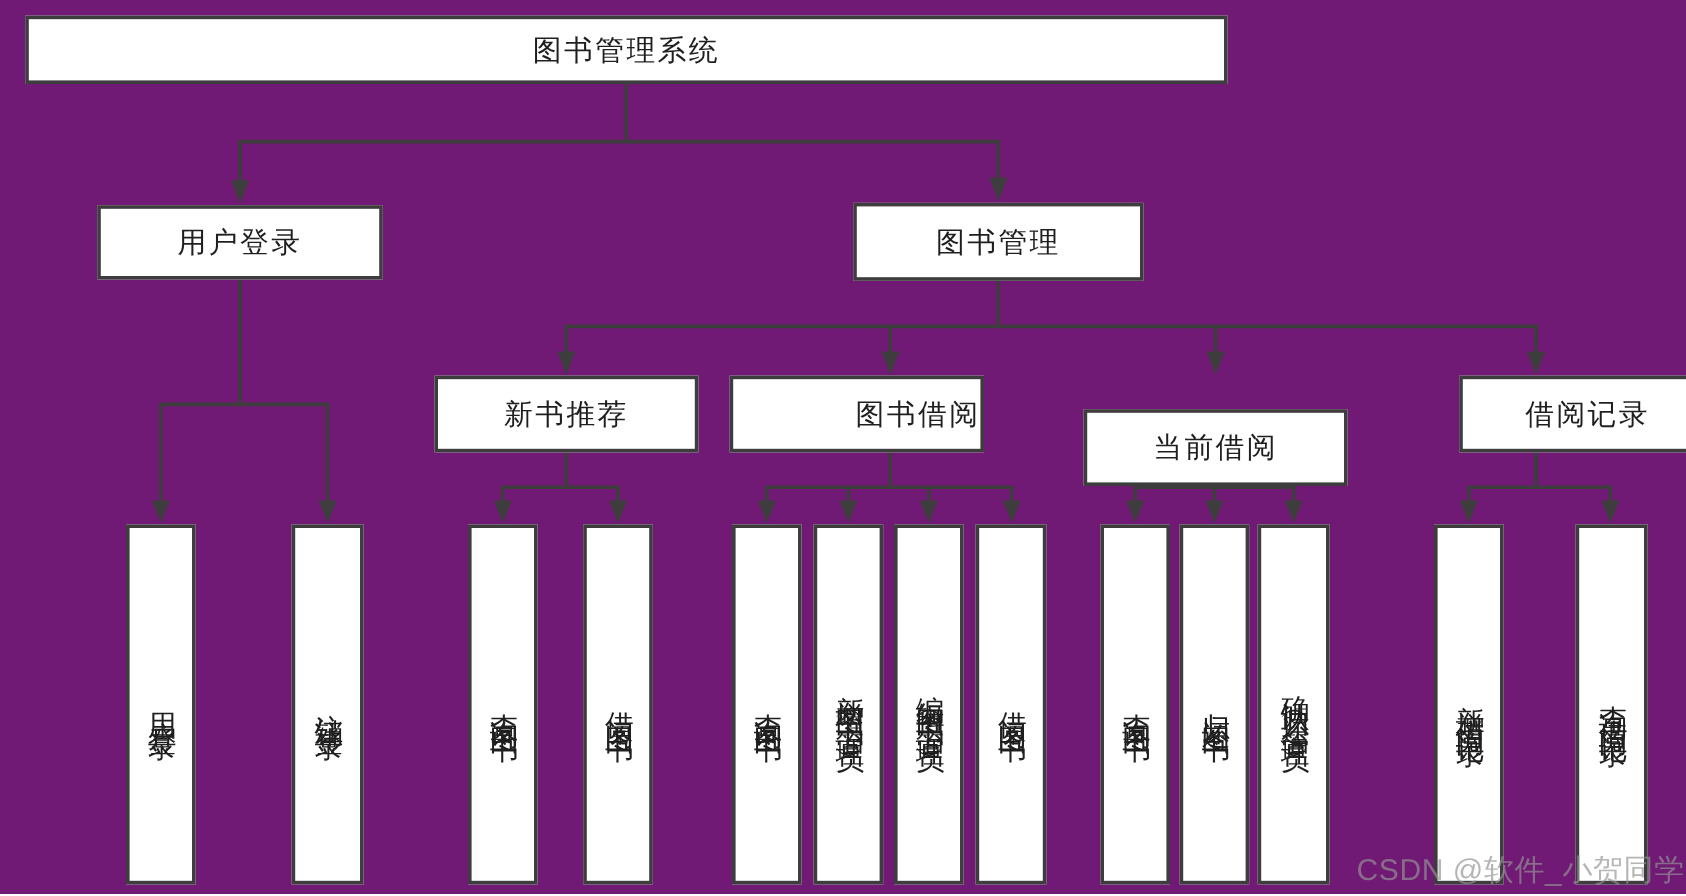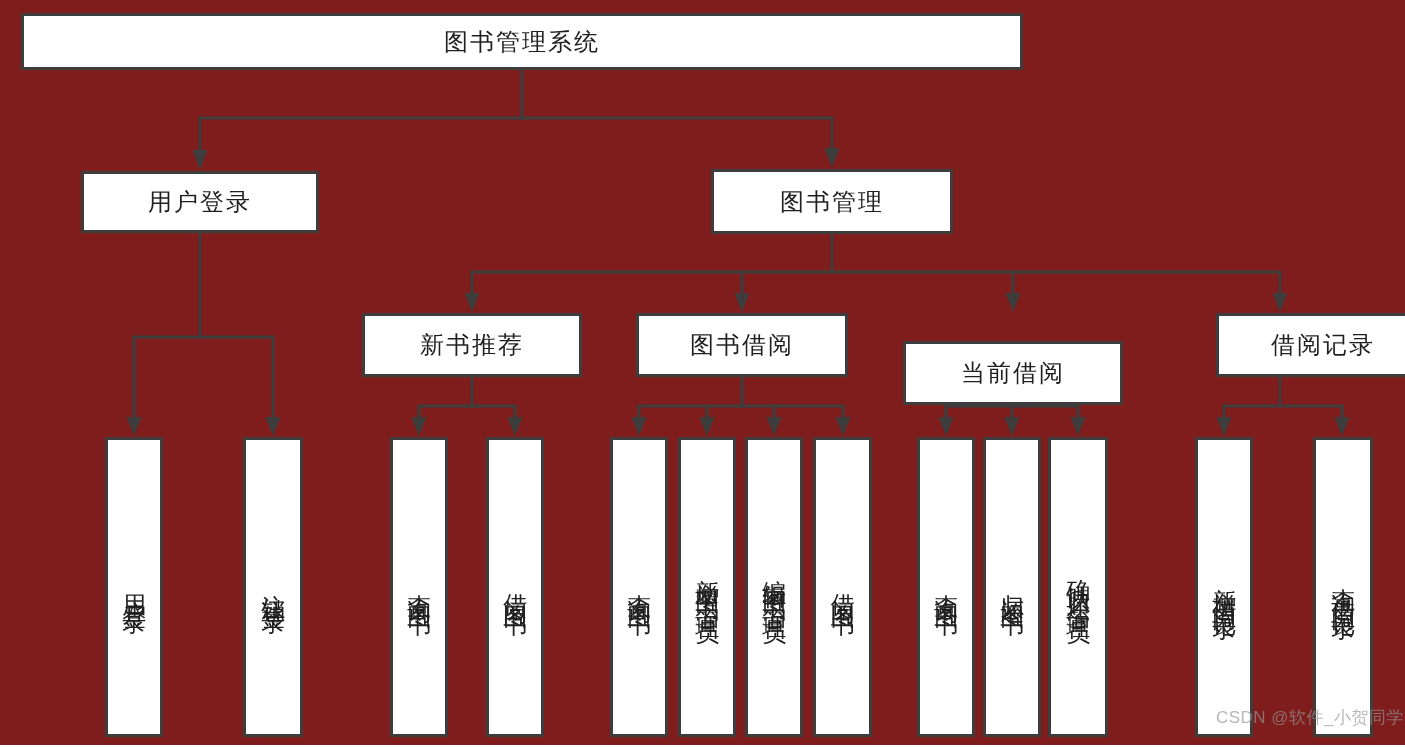--- a/index.html
+++ b/index.html
@@ -5,21 +5,21 @@
   html, body {
     margin: 0;
     padding: 0;
     background: #ffffff;
     font-family: "Liberation Sans", "DejaVu Sans", sans-serif;
   }
   .canvas {
     position: relative;
     width: 1405px;
     height: 745px;
-    background: #7f1d1d;
+    background: #701a75;
     overflow: hidden;
   }
   .wires {
     position: absolute;
     left: 0;
     top: 0;
     width: 1405px;
     height: 747px;
   }
   .node {
@@ -41,22 +41,22 @@
     writing-mode: vertical-rl;
     text-orientation: mixed;
     font-size: 24px;
     letter-spacing: 6px;
     line-height: 1.1;
     white-space: nowrap;
   }
   .watermark {
     position: absolute;
     right: 1px;
-    bottom: 16px;
-    font-size: 17px;
+    bottom: 4px;
+    font-size: 25px;
     letter-spacing: 0.5px;
     color: rgba(148, 148, 148, 0.68);
     z-index: 10;
     white-space: nowrap;
   }
 </style>
 </head>
 <body>
 
 <div class="canvas">
@@ -135,21 +135,21 @@
   <div class="node hbox" style="left:81px; top:171px; width:238px; height:62px;">
     <span class="hlabel">用户登录</span>
   </div>
   <div class="node hbox" style="left:362px; top:313px; width:220px; height:64px;">
     <span class="hlabel">新书推荐</span>
   </div>
 
   <div class="node hbox" style="left:711px; top:169px; width:242px; height:65px;">
     <span class="hlabel">图书管理</span>
   </div>
-  <div class="node hbox" style="left:636px; top:313px; width:212px; height:64px;">
+  <div class="node hbox" style="left:608px; top:313px; width:212px; height:64px;justify-content:flex-end;">
     <span class="hlabel">图书借阅</span>
   </div>
   <div class="node hbox" style="left:903px; top:313px; width:220px; height:64px;margin-top:28px;">
     <span class="hlabel">当前借阅</span>
   </div>
   <div class="node hbox" style="left:1173px; top:313px; width:214px; height:64px;margin-left:43px;">
     <span class="hlabel">借阅记录</span>
   </div>
 
   <div class="node vbox" style="left:105px; top:437px; width:58px; height:300px;">

